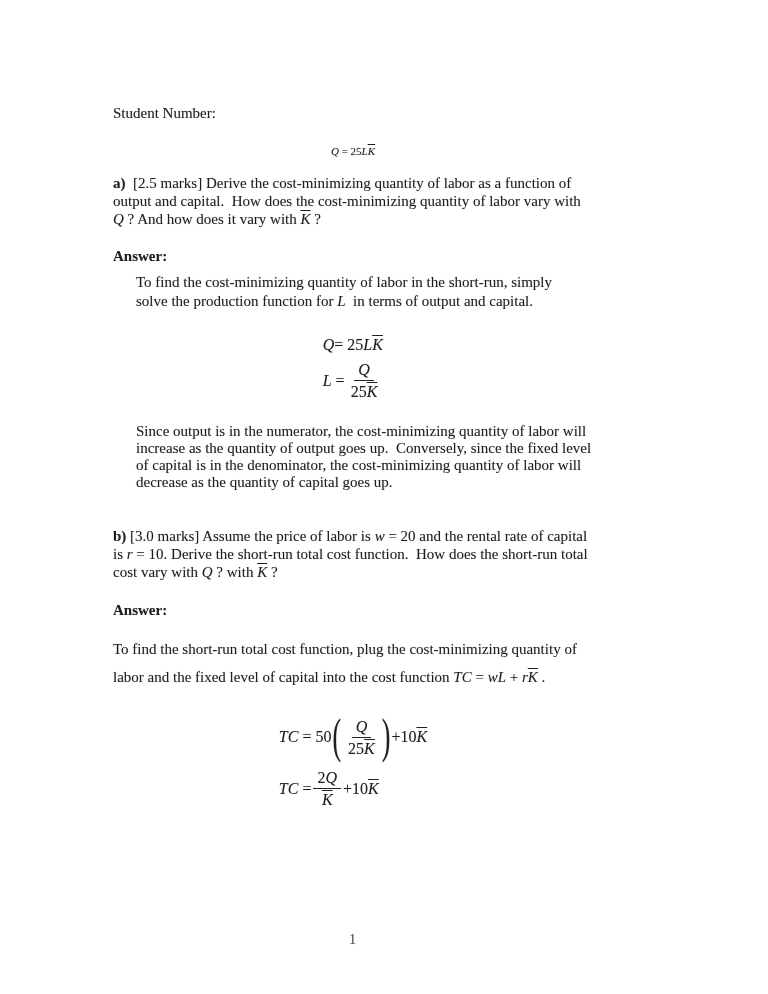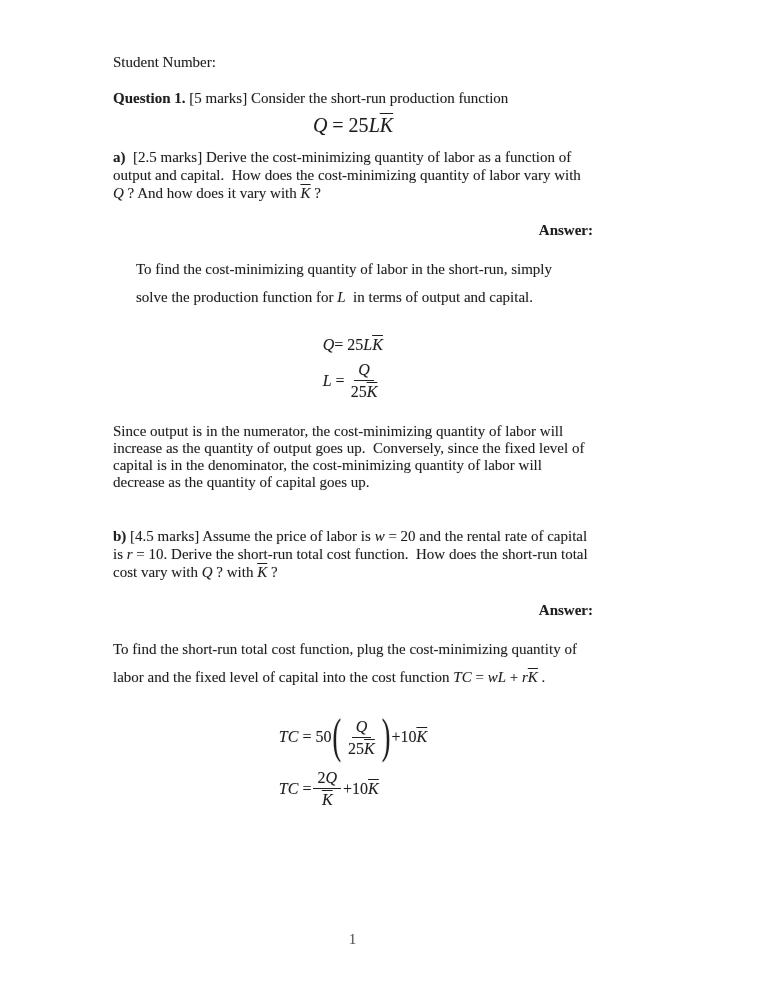--- a/index.html
+++ b/index.html
@@ -4,66 +4,65 @@
 <style>
   html, body { margin: 0; padding: 0; background: #ffffff; }
   body {
     width: 768px; height: 994px; overflow: hidden;
     font-family: "Liberation Serif", "DejaVu Serif", serif;
     color: #1e1e1e;
   }
   .page {
     position: relative; box-sizing: border-box;
     width: 705px; height: 994px;
-    padding: 54px 112px 0 113px;
+    padding: 105px 112px 0 113px;
     font-size: 15px; line-height: 17px;
     text-shadow: 0 0 1px rgba(70,70,70,0.35);
     font-family: Liberation Serif, serif;
   }
   p, .line { margin: 0; white-space: pre-wrap; }
   .i { font-style: italic; }
   .b { font-weight: bold; }
   .o { text-decoration: overline; text-decoration-thickness: 1px; }
-  .bold { font-weight: bold; text-align: right; }
+  .bold { font-weight: bold; }
   .center { text-align: center; }
 
   .titles { margin-top: 19px; font-weight: bold; }
   .q1 { margin-top: 13px; }
-  .eq-display { margin-top: 8px; font-size: 20px; line-height: 20px; text-align: center; }
+  .eq-display { margin-top: 8px; font-size: 11px; line-height: 20px; text-align: center; }
   .para-a { margin-top: 13px; line-height: 18px; }
   .ans-label-a { margin-top: 20px; }
-  .ans-a-p1 { margin-top: 16px; margin-left: 23px; margin-right: 10px; line-height: 28px; }
+  .ans-a-p1 { margin-top: 8px; margin-left: 23px; margin-right: 10px; line-height: 19px; }
   .eq-block { margin-top: 24px; width: fit-content; margin-left: auto; margin-right: auto; font-size: 16px; }
   .eq-line { display: flex; align-items: center; line-height: 20px; }
   .eq-line + .eq-line { margin-top: 5px; }
   .frac { display: inline-flex; flex-direction: column; align-items: center; margin: 0 2px; }
   .frac .num { display: block; padding: 0 4px 1px; border-bottom: 1px solid #222; line-height: 19px; }
   .frac .den { display: block; padding: 1px 4px 0; line-height: 19px; }
   .paren { display: inline-block; font-size: 26px; line-height: 0;
            transform: scaleY(1.85); transform-origin: center; padding: 0 1px; font-weight: 400; }
-  .ans-a-p2 { margin-top: 22px; line-height: 17px; }
+  .ans-a-p2 { margin-top: 22px; margin-left: 23px; line-height: 17px; }
   .para-b { margin-top: 36px; line-height: 18px; }
   .ans-label-b { margin-top: 21px; }
   .ans-b-p1 { margin-top: 16px; line-height: 28px; }
   .eq-block-tc { margin-top: 20px; }
   .eq-line-tall { min-height: 52px; }
   .page-number { position: absolute; left: 0; right: 0; top: 931px;
                  text-align: center; color: #5a5a5a; font-size: 15px; }
 </style>
 </head>
 <body>
 
 <div class="page">
 
   <div class="line">Student Number:</div>
 
   <div class="titles">
   </div>
 
-  <p class="q1"><span class="b">Question 1.</span><span> [5 marks] Consider the short-run production function</span></p>
 
   <div class="eq-display"><span class="i">Q</span><span> = 25</span><span class="i">L</span><span class="i o">K</span></div>
 
   <p class="para-a"><span class="b">a)</span><span>  [2.5 marks] Derive the cost-minimizing quantity of labor as a function of output and capital.  How does the cost-minimizing quantity of labor vary with </span><span class="i">Q</span><span> ? And how does it vary with </span><span class="i o">K</span><span> ?</span></p>
 
   <p class="ans-label-a bold">Answer:</p>
 
   <p class="ans-a-p1"><span>To find the cost-minimizing quantity of labor in the short-run, simply solve the production function for </span><span class="i">L</span><span>  in terms of output and capital.</span></p>
 
   <div class="eq-block">
@@ -77,21 +76,21 @@
       <span><span class="i">L</span><span> = </span></span>
       <span class="frac">
         <span class="num"><span class="i">Q</span></span>
         <span class="den"><span>25</span><span class="i o">K</span></span>
       </span>
     </div>
   </div>
 
   <p class="ans-a-p2"><span>Since output is in the numerator, the cost-minimizing quantity of labor will increase as the quantity of output goes up.  Conversely, since the fixed level of capital is in the denominator, the cost-minimizing quantity of labor will decrease as the quantity of capital goes up.</span></p>
 
-  <p class="para-b"><span class="b">b)</span><span> [4.5 marks] Assume the price of labor is </span><span class="i">w</span><span> = 20 and the rental rate of capital is </span><span class="i">r</span><span> = 10. Derive the short-run total cost function.  How does the short-run total cost vary with </span><span class="i">Q</span><span> ? with </span><span class="i o">K</span><span> ?</span></p>
+  <p class="para-b"><span class="b">b)</span><span> [3.0 marks] Assume the price of labor is </span><span class="i">w</span><span> = 20 and the rental rate of capital is </span><span class="i">r</span><span> = 10. Derive the short-run total cost function.  How does the short-run total cost vary with </span><span class="i">Q</span><span> ? with </span><span class="i o">K</span><span> ?</span></p>
 
   <p class="ans-label-b bold">Answer:</p>
 
   <p class="ans-b-p1"><span>To find the short-run total cost function, plug the cost-minimizing quantity of labor and the fixed level of capital into the cost function </span><span class="i">TC</span><span> = </span><span class="i">wL</span><span> + </span><span class="i">r</span><span class="i o">K</span><span> .</span></p>
 
   <div class="eq-block eq-block-tc">
     <div class="eq-line eq-line-tall">
       <span><span class="i">TC</span><span> = 50</span></span>
       <span class="paren">(</span>
       <span class="frac">

